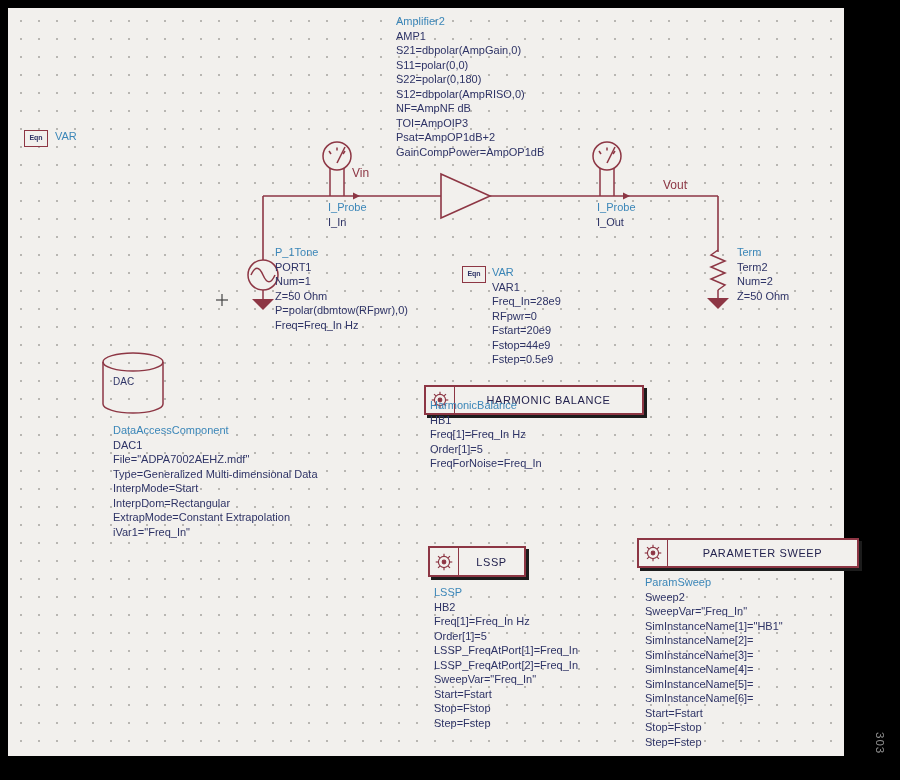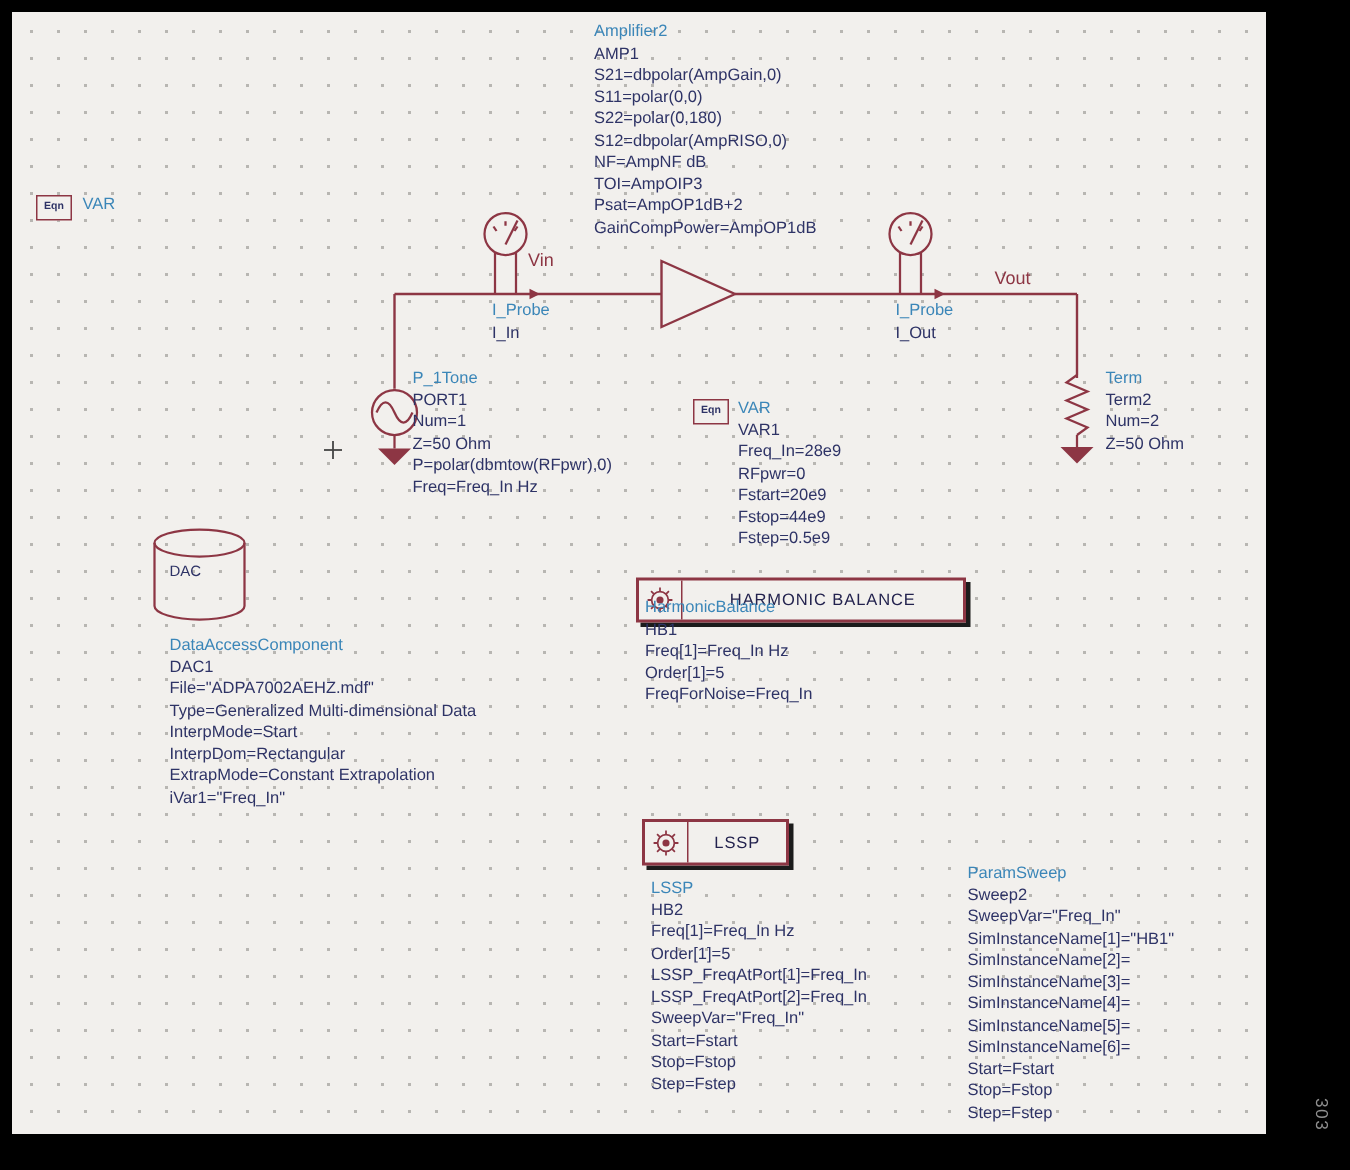--- a/index.html
+++ b/index.html
@@ -248,20 +248,37 @@
         <div class="param-line">Order[1]=5</div>
         <div class="param-line">LSSP_FreqAtPort[1]=Freq_In</div>
         <div class="param-line">LSSP_FreqAtPort[2]=Freq_In</div>
         <div class="param-line">SweepVar="Freq_In"</div>
         <div class="param-line">Start=Fstart</div>
         <div class="param-line">Stop=Fstop</div>
         <div class="param-line">Step=Fstep</div>
       </div>
   </div>
 
+  <div class="sim-box" style="left:629px;top:530px;width:218px;height:26px">
+    <span class="gear-cell">
+      <svg class="gear-svg" width="18" height="18" viewBox="0 0 20 20">
+        <circle cx="10" cy="10" r="6.2"></circle>
+          <circle cx="10" cy="10" r="2" fill="#8d3644"></circle>
+        <line x1="10" y1="0.8" x2="10" y2="3.6"></line>
+          <line x1="10" y1="16.4" x2="10" y2="19.2"></line>
+        <line x1="0.8" y1="10" x2="3.6" y2="10"></line>
+          <line x1="16.4" y1="10" x2="19.2" y2="10"></line>
+        <line x1="3.4" y1="3.4" x2="5.4" y2="5.4"></line>
+          <line x1="14.6" y1="14.6" x2="16.6" y2="16.6"></line>
+        <line x1="3.4" y1="16.6" x2="5.4" y2="14.6"></line>
+          <line x1="14.6" y1="5.4" x2="16.6" y2="3.4"></line>
+      </svg>
+    </span>
+    <span class="box-title">PARAMETER SWEEP</span>
+  </div>
   <div class="anno" style="left:637px;top:567px">
     <div class="hdr">ParamSweep</div>
     <div>
         <div class="param-line">Sweep2</div>
         <div class="param-line">SweepVar="Freq_In"</div>
         <div class="param-line">SimInstanceName[1]="HB1"</div>
         <div class="param-line">SimInstanceName[2]=</div>
         <div class="param-line">SimInstanceName[3]=</div>
         <div class="param-line">SimInstanceName[4]=</div>
         <div class="param-line">SimInstanceName[5]=</div>

